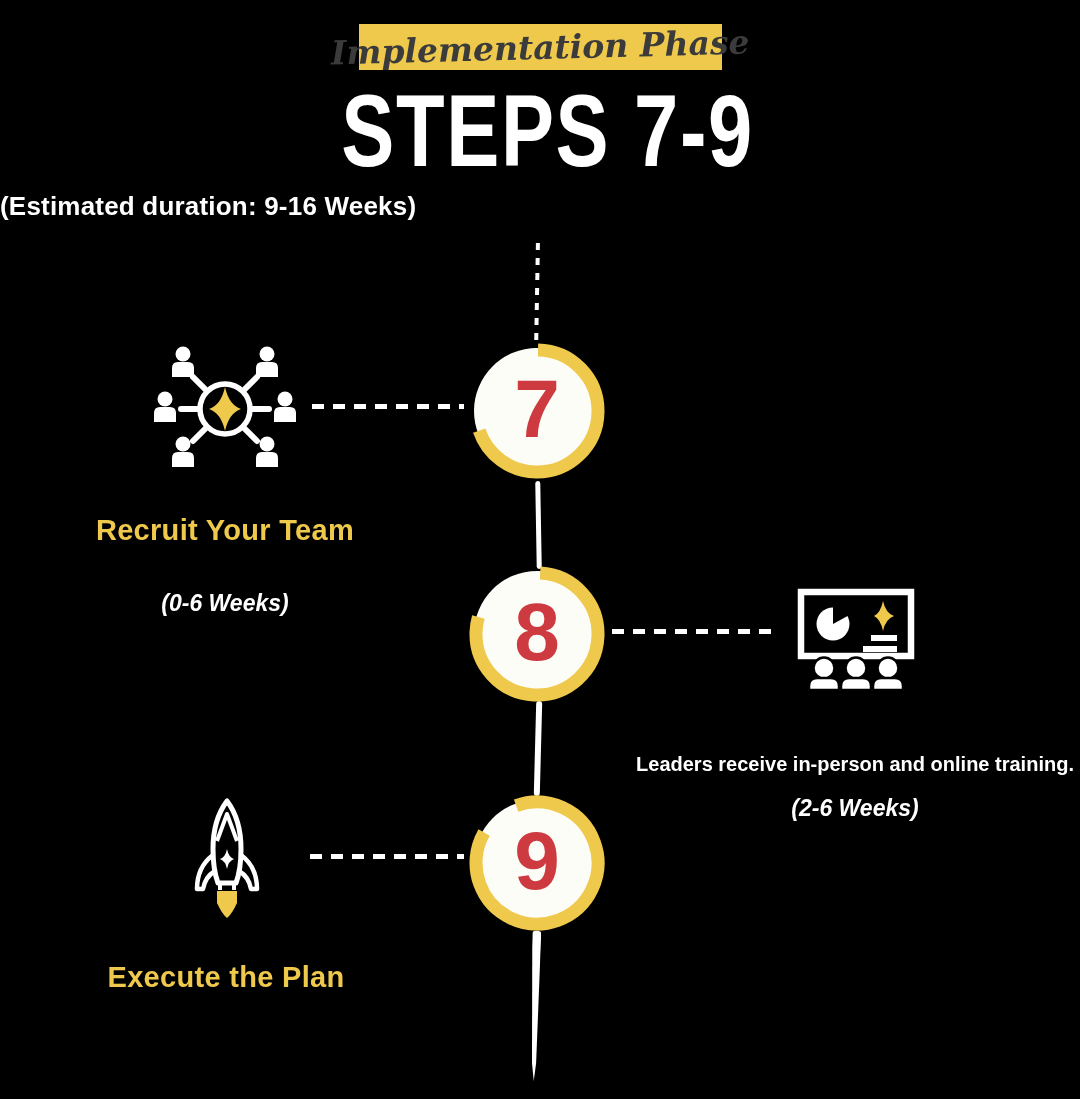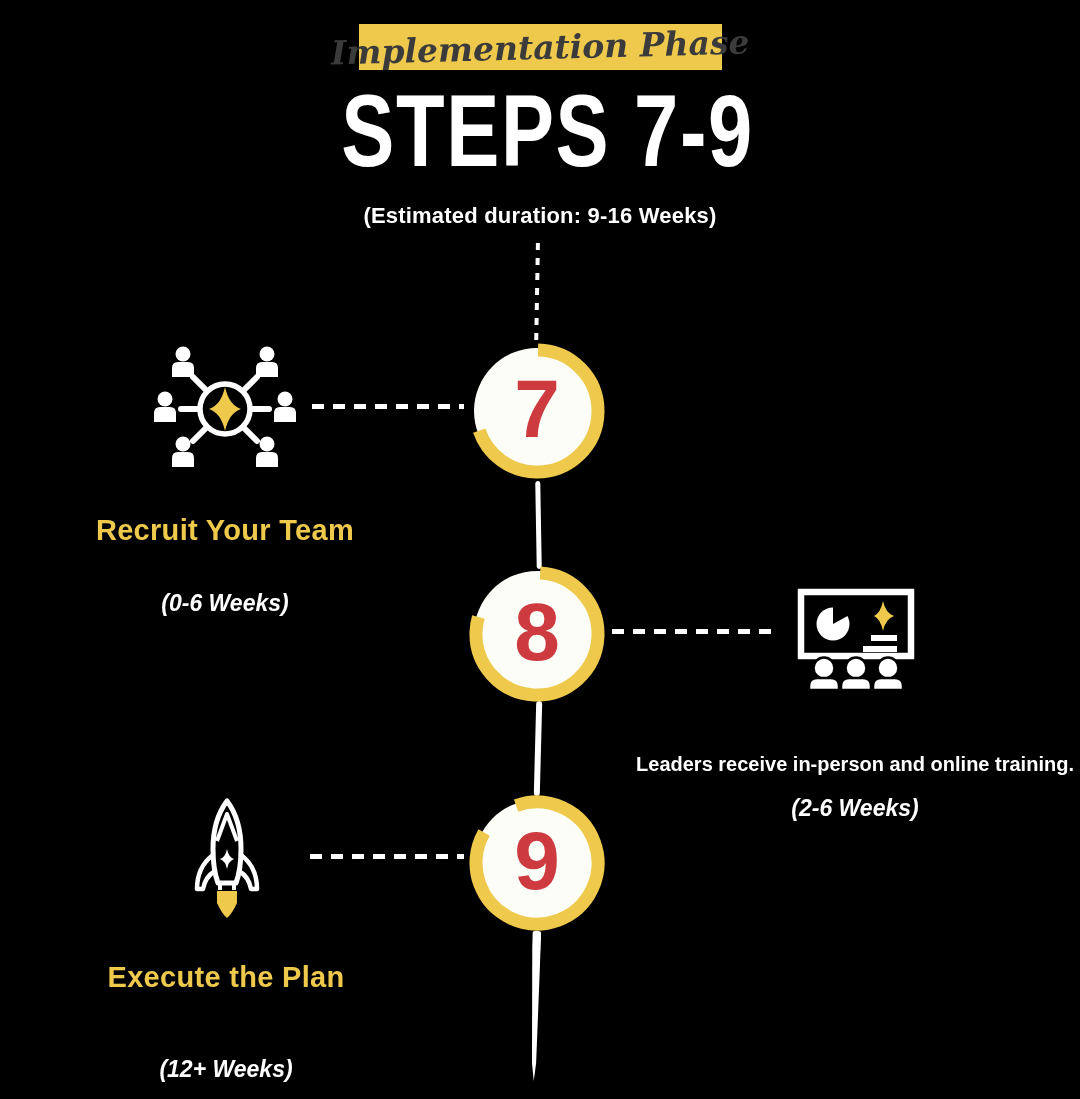--- a/index.html
+++ b/index.html
@@ -17,22 +17,22 @@
     font-size:33px;color:#3B3B3B;white-space:nowrap;transform:rotate(-1.5deg);
   }
   .big-title{
     position:absolute;left:0;top:74px;width:1080px;text-align:center;margin:8px;
   }
   .big-title span{
     display:inline-block;color:#FFFFFF;font-weight:800;font-size:97px;line-height:1;
     letter-spacing:2px;transform:scale(0.82,1.06);transform-origin:center;
   }
   .subtitle{
-    position:absolute;left:0;top:191px;width:1080px;text-align:center;
-    color:#FFFFFF;font-weight:700;font-size:22px;letter-spacing:0.2px;margin-top:12px;
+    position:absolute;left:0;top:191px;width:1080px;
+    color:#FFFFFF;font-weight:700;font-size:26px;letter-spacing:0.2px;
   }
   
   .vdots{
     position:absolute;left:535px;top:243px;width:4px;height:106px;
     background:repeating-linear-gradient(180deg,#fff 0 7px,transparent 7px 15px);
     transform:rotate(1deg);
   }
   .vchalk{position:absolute;background:#fff;border-radius:3px;}
   .v2{left:536px;top:481px;width:5px;height:88px;transform:rotate(-1deg);}
   .v3{left:535px;top:701px;width:6px;height:95px;transform:rotate(1.5deg);}
@@ -179,15 +179,14 @@
 
   <div class="step-circle s9">
     <svg width="136" height="136" viewBox="0 0 136 136">
       <circle cx="68" cy="68" r="63" fill="#FDFDF8"></circle>
       <circle cx="68" cy="68" r="61" fill="none" stroke="#EFC94C" stroke-width="13" stroke-dasharray="340 383" transform="rotate(-110 68 68)"></circle>
     </svg>
     <span class="num">9</span>
   </div>
 
   <div class="step-title t9">Execute the Plan</div>
-  <div class="step-weeks w9">(12+ Weeks)</div>
 
 </div>
 
 </body></html>

